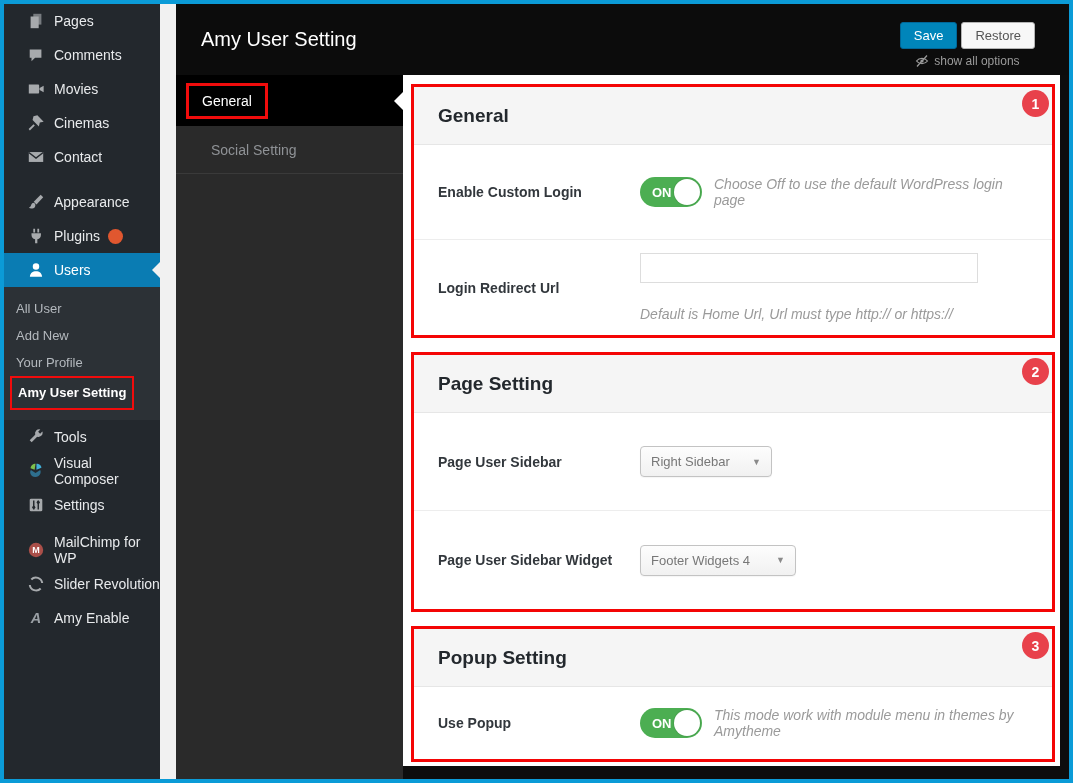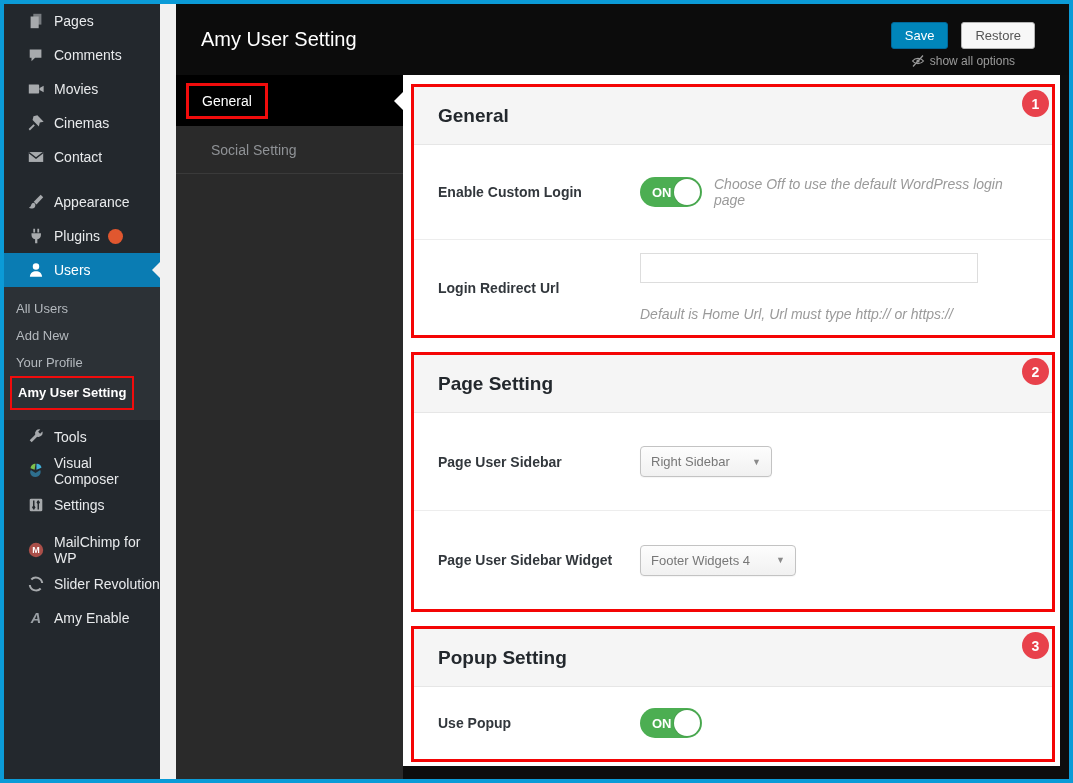--- a/index.html
+++ b/index.html
@@ -22,21 +22,21 @@
   .submenu-item{ line-height:27px; padding-left:12px; font-size:13px; color:#b4b9be; cursor:pointer; }
   .submenu-item.current{ padding-left:0; }
   .red-outline-side{ display:inline-block; border:2px solid #f10c0c; padding:1px 6px 2px; margin-left:6px; color:#fff; font-weight:bold; }
   
   .gapstrip{ position:absolute; left:156px; top:0; width:16px; height:100%; background:#f1f1f1; }
   
   .main{ position:absolute; left:172px; top:0; right:0; bottom:0; background:#0d0d0d; }
   .topbar{ height:71px; background:#0c0c0c; display:flex; align-items:center; justify-content:space-between; }
   .page-title{ color:#fff; font-size:20px; font-weight:400; margin-left:25px; }
   .topbar-right{ display:flex; flex-direction:column; align-items:center; margin-right:34px; padding-top:10px; }
-  .btn-row{ display:flex; gap:13px; }
+  .btn-row{ display:flex; gap:4px; }
   .btn{ font-size:13px; padding:5px 13px; border-radius:3px; cursor:pointer; font-family:"Liberation Sans",sans-serif; }
   .btn-save{ background:#0085ba; border:1px solid #006799; color:#fff; }
   .btn-restore{ background:#f7f7f7; border:1px solid #b4b4b4; color:#555; }
   .show-all{ color:#9b9b9b; font-size:12px; margin-top:5px; display:flex; align-items:center; gap:5px; cursor:pointer; }
   
   .bodyarea{ position:absolute; top:71px; left:0; right:0; bottom:0; display:flex; }
   .tabcol{ width:227px; flex-shrink:0; background:#2a2a2a; }
   .tab{ font-size:14px; display:flex; align-items:center; cursor:pointer; }
   .tab-general{ height:51px; background:#000; color:#fff; position:relative; }
   .red-outline-tab{ border:3px solid #f10c0c; padding:7px 13px; margin-left:10px; }
@@ -153,21 +153,21 @@
         <svg width="18" height="18" viewBox="0 0 20 20">
             <path fill="#ffffff" d="M10 2.5a3.6 3.6 0 1 1 0 7.2 3.6 3.6 0 0 1 0-7.2zM3.2 17.5c.5-4.2 3.1-6 6.8-6s6.3 1.8 6.8 6z"></path>
           </svg>
       </span>
       <span>Users</span>
       <span class="active-arrow"></span>
     </div>
 
     <div class="submenu">
       <div class="submenu-item">
-        <span>All Users</span>
+        <span>All User</span>
       </div>
       <div class="submenu-item">
         <span>Add New</span>
       </div>
       <div class="submenu-item">
         <span>Your Profile</span>
       </div>
       <div class="submenu-item current">
         <span class="red-outline-side">Amy User Setting</span>
       </div>
@@ -328,20 +328,21 @@
             <div class="sec-head">
               <h2>Popup Setting</h2>
             </div>
             <div class="row">
               <div class="row-label">Use Popup</div>
               <div class="row-control">
                 <div class="toggle">
                   <span class="on-label">ON</span>
                   <span class="knob"></span>
                 </div>
+                <span class="help">This mode work with module menu in themes by Amytheme</span>
               </div>
             </div>
           </div>
 
         </div>
       </div>
     </div>
   </div>
 </div>
 

